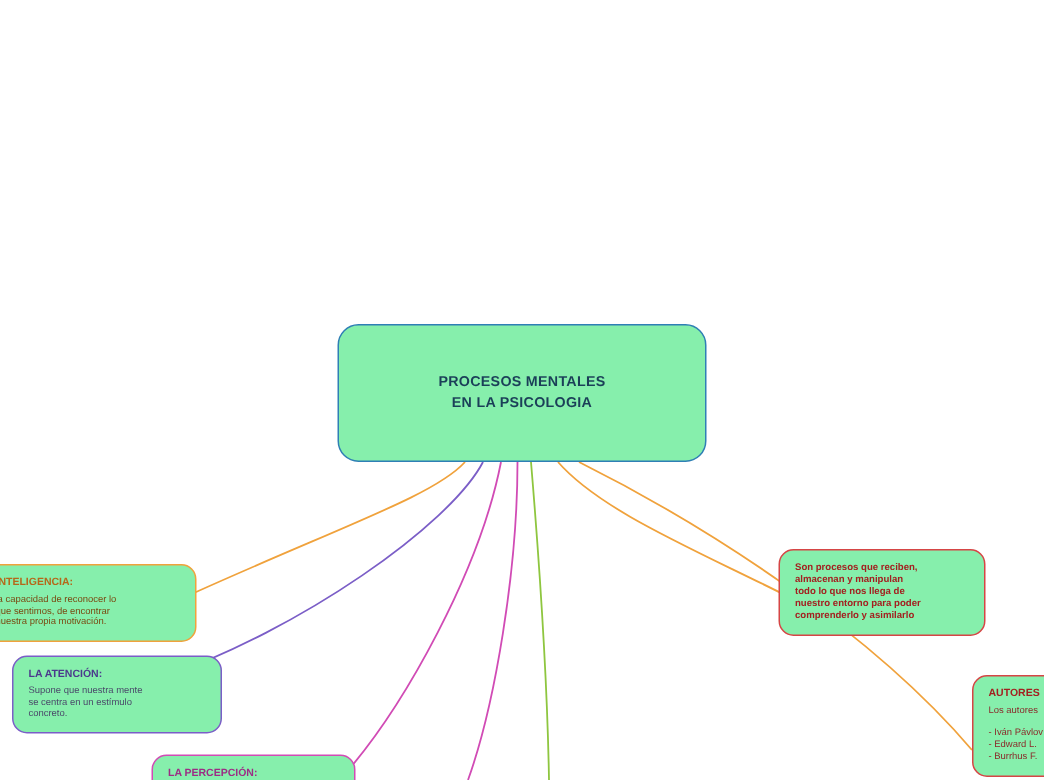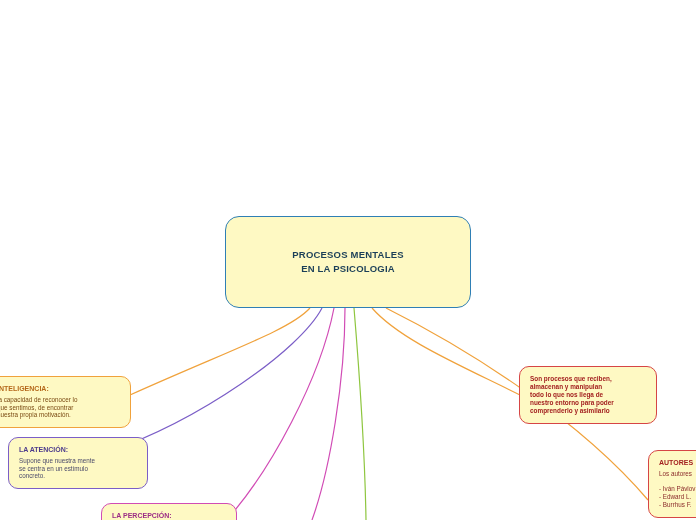--- a/index.html
+++ b/index.html
@@ -23,21 +23,21 @@
   svg.links {
     position: absolute;
     left: 0; top: 0;
     width: 696px;
     height: 520px;
     pointer-events: none;
   }
   .node {
     position: absolute;
     box-sizing: border-box;
-    background: #fef9c3;
+    background: #86efac;
     border-style: solid;
     border-width: 1px;
     border-radius: 10px;
     padding: 8px 10px;
     line-height: 1.25;
   }
   .node-central {
     border-color: #2f7fb5;
     border-radius: 14px;
     text-align: center;

